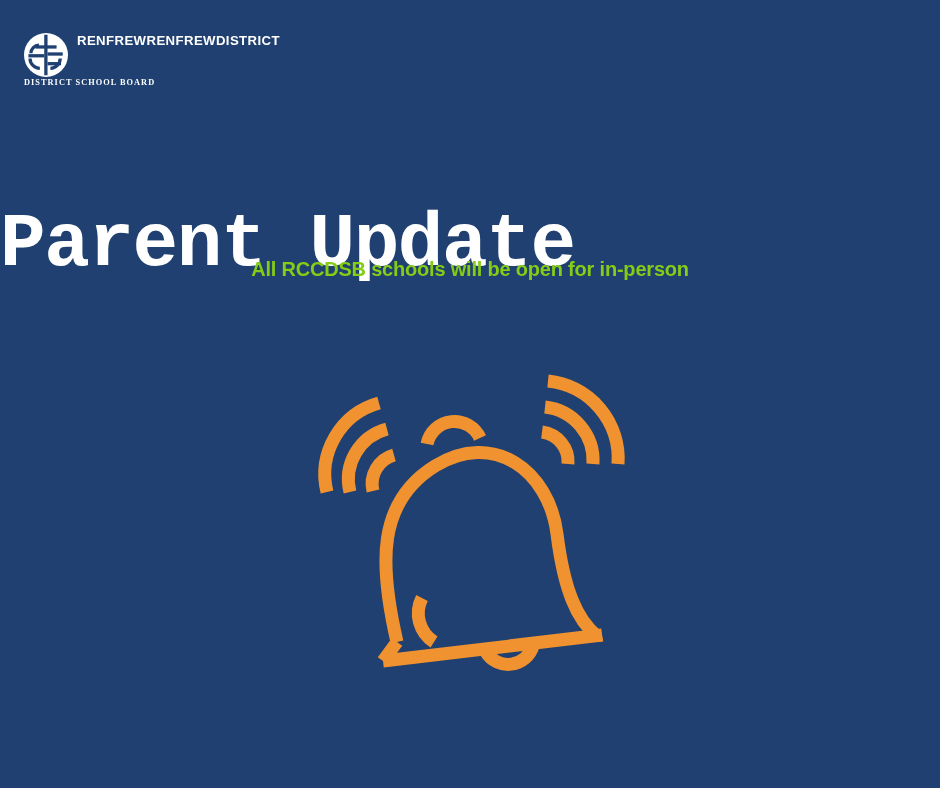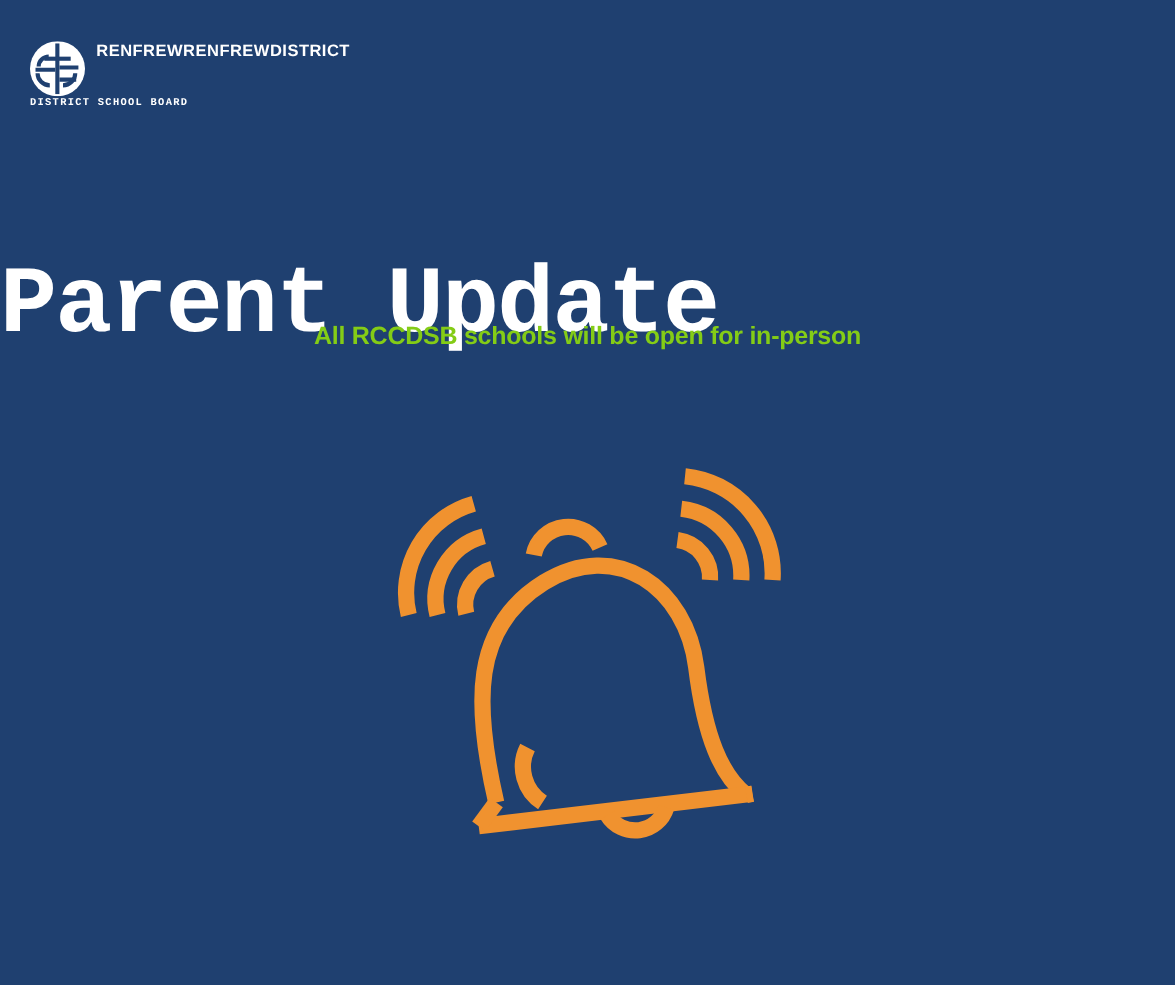--- a/index.html
+++ b/index.html
@@ -46,21 +46,21 @@
     font-weight: bold;
     font-size: 13.2px;
     line-height: 13.6px;
     letter-spacing: 0.4px;
   }
   .logo-sub {
     position: absolute;
     left: 24px;
     top: 78px;
     color: #ffffff;
-    font-family: Liberation Mono, monospace;
+    font-family: Liberation Serif, serif;
     font-weight: bold;
     font-size: 8.3px;
     letter-spacing: 1.05px;
     white-space: nowrap;
   }
 
   
   .headline {
     position: absolute;
     left: 0;

